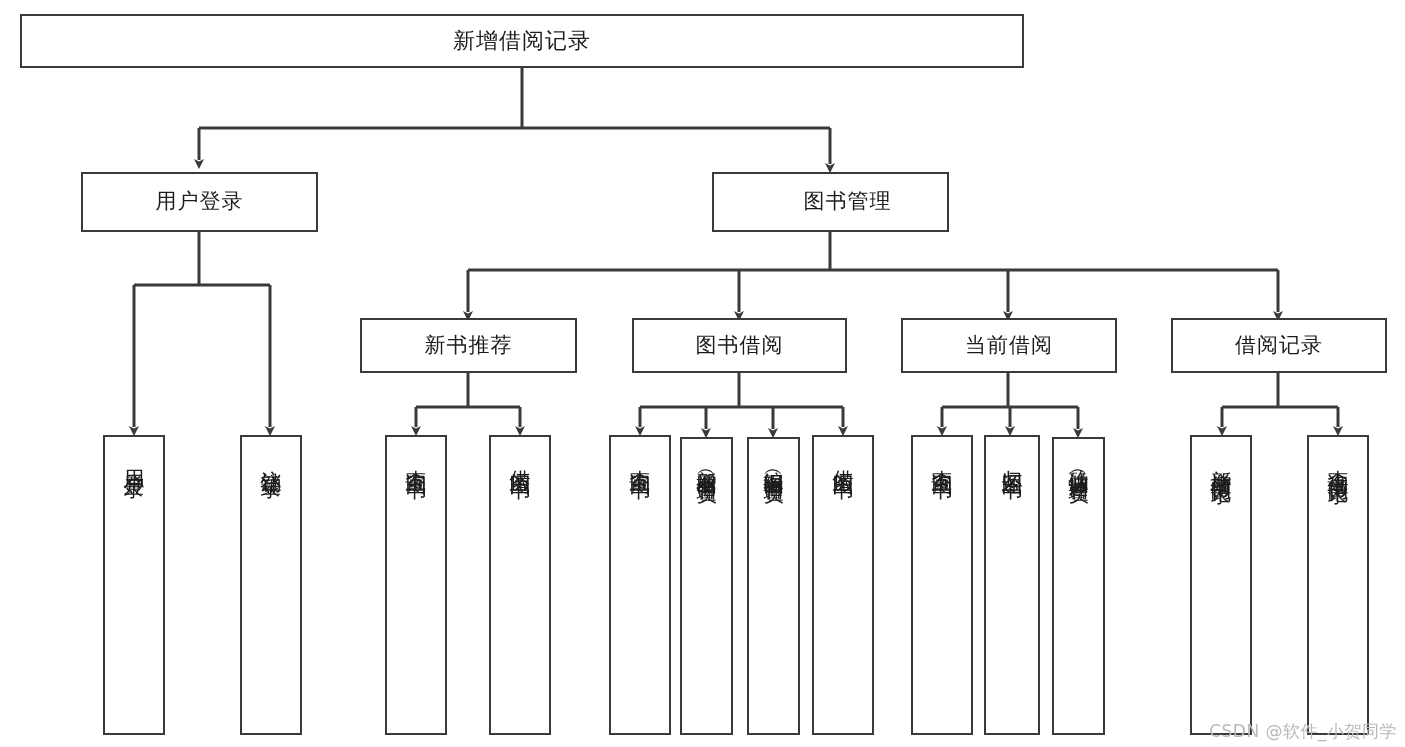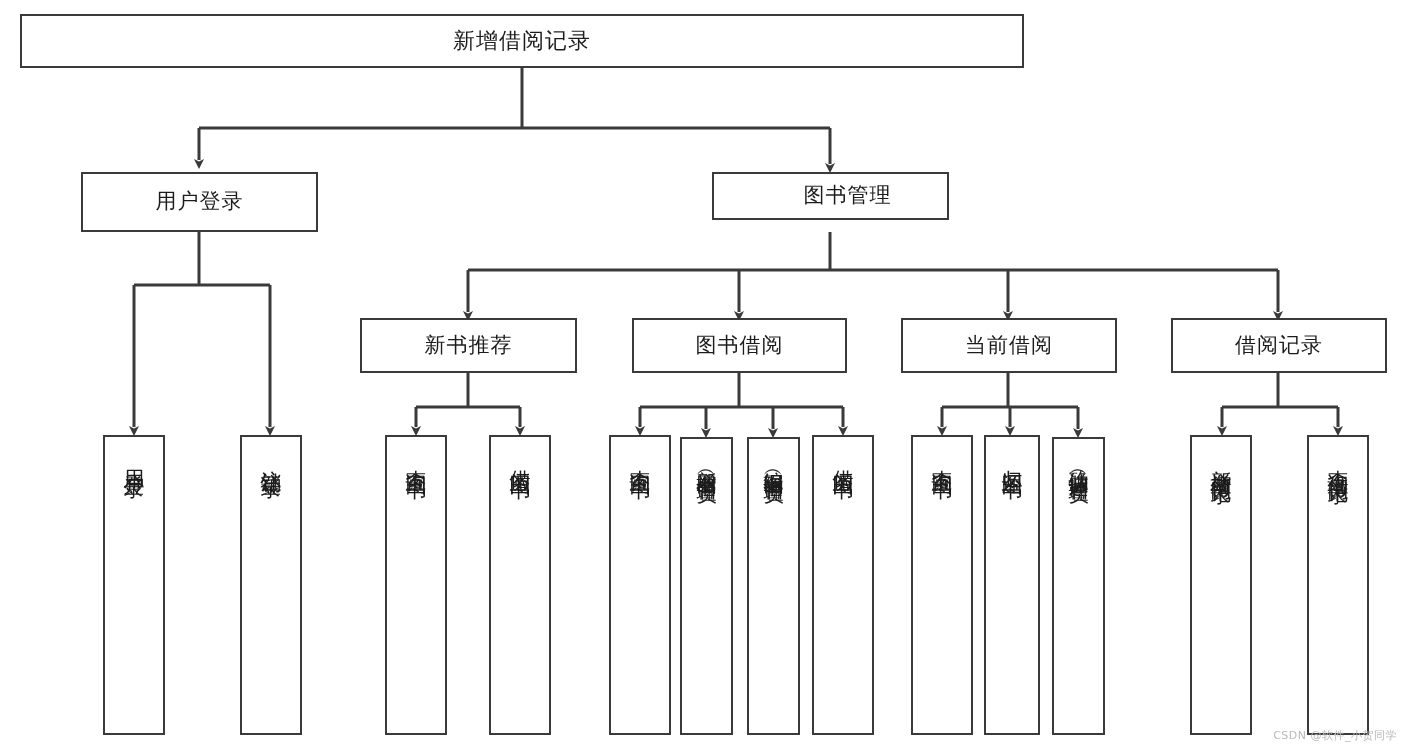--- a/index.html
+++ b/index.html
@@ -67,21 +67,21 @@
   }
   .node.vert.narrow .label {
     font-size: 20px;
     letter-spacing: 2px;
   }
   
   #watermark {
     position: absolute;
     right: 8px;
     bottom: 4px;
-    font-size: 11px;
+    font-size: 17px;
     color: #b9b9b9;
     letter-spacing: 0.5px;
     white-space: nowrap;
     pointer-events: none;
   }
 </style>
 </head>
 <body>
 
 <div id="canvas">
@@ -138,21 +138,21 @@
     </g>
   </svg>
 
   <div class="node horiz title" style="left:20px; top:14px; width:1004px; height:54px;">
     <span class="label">新增借阅记录</span>
   </div>
 
   <div class="node horiz" style="left:81px; top:172px; width:237px; height:60px;">
     <span class="label">用户登录</span>
   </div>
-  <div class="node horiz" style="left:712px; top:172px; width:237px; height:48px;padding-left:34px;">
+  <div class="node horiz" style="left:712px; top:172px; width:237px; height:60px;padding-left:34px;">
     <span class="label">图书管理</span>
   </div>
 
   <div class="node horiz" style="left:632px; top:318px; width:215px; height:55px;">
     <span class="label">图书借阅</span>
   </div>
   <div class="node horiz" style="left:360px; top:318px; width:217px; height:55px;">
     <span class="label">新书推荐</span>
   </div>
   <div class="node horiz" style="left:1171px; top:318px; width:216px; height:55px;">

